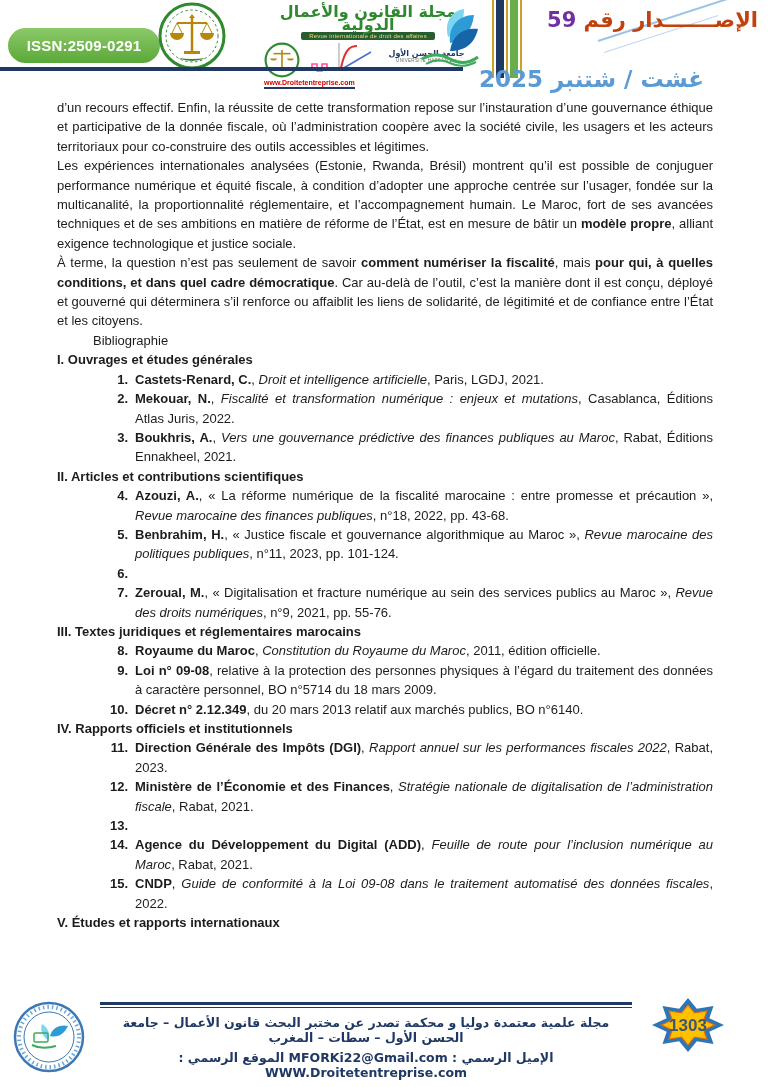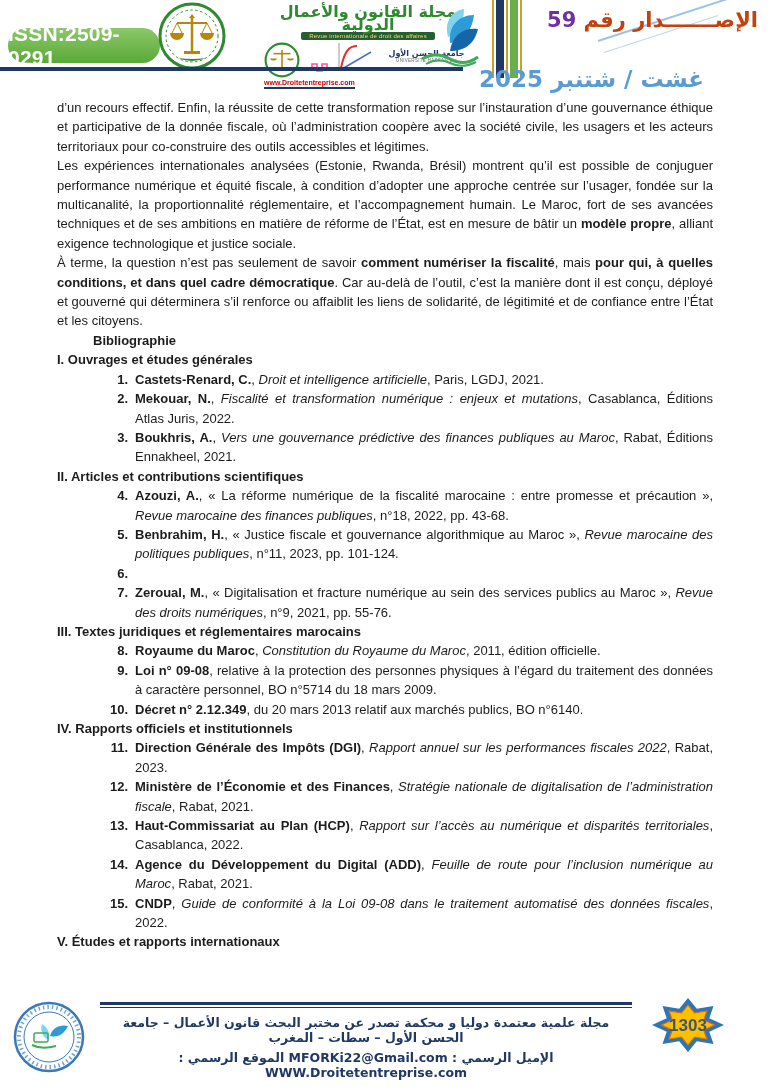--- a/index.html
+++ b/index.html
@@ -3,21 +3,21 @@
 <meta charset="utf-8">
 <style>
   html,body{margin:0;padding:0;background:#e8e8e8;}
   .page{position:relative;width:768px;height:1087px;background:#ffffff;margin:0 auto;
         font-family:"Liberation Sans",sans-serif;color:#1c1c1c;overflow:hidden;}
   .ar{font-family:"DejaVu Sans",sans-serif;}
 
   
   .issn-pill{position:absolute;left:8px;top:28px;width:152px;height:35px;border-radius:18px;
     background:linear-gradient(180deg,#8cc968,#5aa839);display:flex;align-items:center;justify-content:center;
-    color:#ffffff;font-weight:bold;font-size:21px;letter-spacing:.2px;}
+    color:#ffffff;font-weight:bold;font-size:15px;letter-spacing:.2px;}
   .lab-logo{position:absolute;left:158px;top:2px;}
   .journal-logo{position:absolute;left:264px;top:5px;width:208px;height:62px;}
   .jl-title{color:#2f8a2f;font-weight:bold;font-size:16px;text-align:center;line-height:13px;}
   .jl-banner{margin:1px auto 0;width:fit-content;background:#275e2f;color:#f5d87a;font-size:6px;
     padding:1px 8px;border-radius:2px;letter-spacing:.2px;}
   .jl-row{display:flex;align-items:flex-start;margin-top:2px;gap:11px;}
   .jl-univ{margin-top:7px;text-align:center;}
   .jl-univ .l1{color:#1f3864;font-size:8px;font-weight:bold;line-height:9px;}
   .jl-univ .l2{color:#666;font-size:4.5px;letter-spacing:.3px;line-height:6px;}
   .jl-site{margin-top:1px;color:#cc0000;font-weight:bold;font-size:7px;border-bottom:2px solid #1f3864;
@@ -37,21 +37,21 @@
   .diag2{position:absolute;left:604px;top:52px;width:120px;height:1px;background:#bdd7ee;
     transform:rotate(-18deg);transform-origin:left center;}
   .header-rule{position:absolute;left:0;top:67px;width:463px;height:4px;background:#1f3864;}
 
   
   .main{position:absolute;left:57px;top:98px;width:656px;font-size:13px;line-height:19.4px;
     text-align:justify;}
   .para{margin:0;}
   .b{font-weight:bold;}
   .i{font-style:italic;}
-  .bib-title{font-weight:bold;padding-left:36px;}
+  .bib-title{font-weight:normal;padding-left:36px;}
   .bib-heading{font-weight:bold;}
   .bib-item{display:flex;}
   .bib-num{width:78px;flex:0 0 78px;text-align:right;padding-right:7px;box-sizing:border-box;font-weight:bold;}
   .bib-text{flex:1;text-align:justify;}
 
   
   .stamp{position:absolute;left:12px;top:1000px;}
   .footer-center{position:absolute;left:100px;top:1002px;width:532px;}
   .f-rule{height:3px;background:#1f3864;}
   .f-rule-thin{height:1px;background:#1f3864;margin-top:2px;}
@@ -202,21 +202,20 @@
         <div class="bib-item">
           <div class="bib-num">11.</div>
           <div class="bib-text"><span class="b">Direction Générale des Impôts (DGI)</span><span>, </span><span class="i">Rapport annuel sur les performances fiscales 2022</span><span>, Rabat, 2023.</span></div>
         </div>
         <div class="bib-item">
           <div class="bib-num">12.</div>
           <div class="bib-text"><span class="b">Ministère de l’Économie et des Finances</span><span>, </span><span class="i">Stratégie nationale de digitalisation de l’administration fiscale</span><span>, Rabat, 2021.</span></div>
         </div>
         <div class="bib-item">
           <div class="bib-num">13.</div>
-          <div class="bib-text"><span class="b">Haut-Commissariat au Plan (HCP)</span><span>, </span><span class="i">Rapport sur l’accès au numérique et disparités territoriales</span><span>, Casablanca, 2022.</span></div>
         </div>
         <div class="bib-item">
           <div class="bib-num">14.</div>
           <div class="bib-text"><span class="b">Agence du Développement du Digital (ADD)</span><span>, </span><span class="i">Feuille de route pour l’inclusion numérique au Maroc</span><span>, Rabat, 2021.</span></div>
         </div>
         <div class="bib-item">
           <div class="bib-num">15.</div>
           <div class="bib-text"><span class="b">CNDP</span><span>, </span><span class="i">Guide de conformité à la Loi 09-08 dans le traitement automatisé des données fiscales</span><span>, 2022.</span></div>
         </div>
         <div class="bib-heading">V. Études et rapports internationaux</div>

